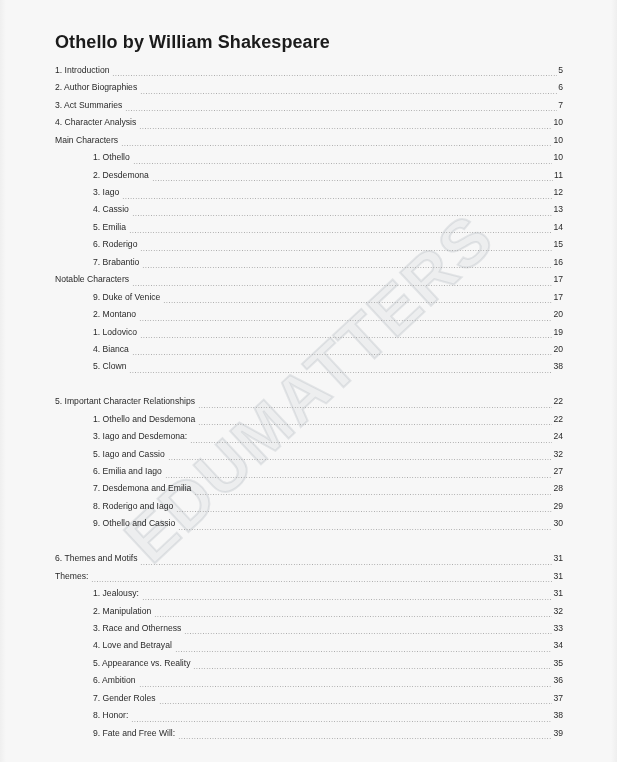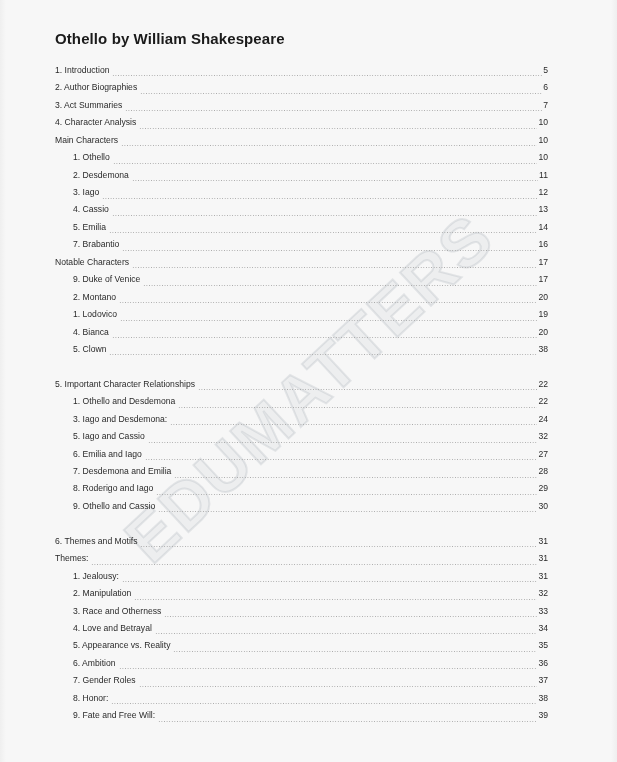--- a/index.html
+++ b/index.html
@@ -71,41 +71,41 @@
   #content {
     position: relative;
     z-index: 2;
     padding: 0;
   }
 
   #doc-title {
     position: absolute;
     left: 55px;
     top: 20px;
-    font-size: 15px;
+    font-size: 18px;
     font-weight: bold;
     color: #1b1b1b;
     letter-spacing: 0.1px;
     white-space: nowrap;
   }
 
   #toc {
     position: absolute;
     left: 0;
     top: 62px;
     width: 617px;
   }
 
   .toc-row {
     position: relative;
     height: 17.45px;
     line-height: 17.45px;
     display: flex;
     align-items: flex-end;
-    padding-right: 69px;
+    padding-right: 54px;
     box-sizing: border-box;
     font-size: 8.6px;
     color: #2a2a2a;
   }
 
   .toc-row.spacer {
     height: 17.45px;
   }
 
   .toc-label {
@@ -134,21 +134,21 @@
   }
 
   .toc-page {
     flex: 0 0 auto;
     padding-left: 1px;
     text-align: right;
     white-space: nowrap;
     color: #2a2a2a;
   }
   .lvl-1 { padding-left: 55px; }
-  .lvl-2 { padding-left: 73px; }
+  .lvl-2 { padding-left: 73px; margin-left: 20px; }
 </style>
 </head>
 <body>
 
 <div id="page">
 
   <div id="watermark">
     <span class="fill">EDUMATTERS</span>
   </div>
 
@@ -201,20 +201,25 @@
           <span class="toc-label">4. Cassio</span>
           <span class="toc-dots"></span>
           <span class="toc-page">13</span>
         </div>
         <div class="toc-row lvl-2">
           <span class="toc-label">5. Emilia</span>
           <span class="toc-dots"></span>
           <span class="toc-page">14</span>
         </div>
         <div class="toc-row lvl-2">
+          <span class="toc-label">6. Roderigo</span>
+          <span class="toc-dots"></span>
+          <span class="toc-page">15</span>
+        </div>
+        <div class="toc-row lvl-2">
           <span class="toc-label">7. Brabantio</span>
           <span class="toc-dots"></span>
           <span class="toc-page">16</span>
         </div>
         <div class="toc-row lvl-1">
           <span class="toc-label">Notable Characters</span>
           <span class="toc-dots"></span>
           <span class="toc-page">17</span>
         </div>
         <div class="toc-row lvl-2">

